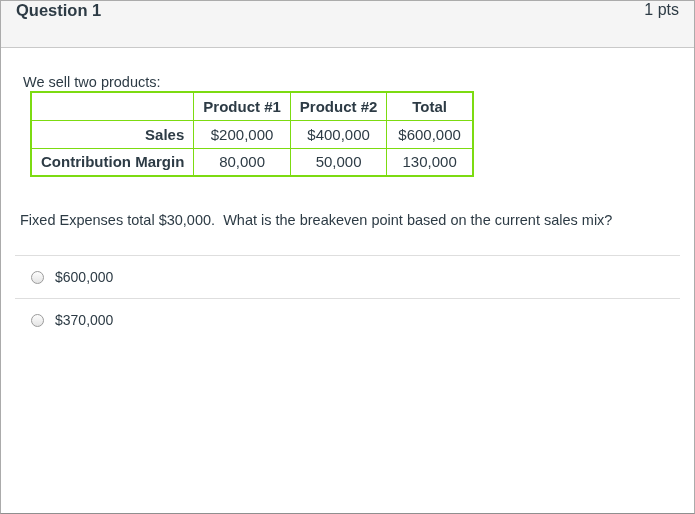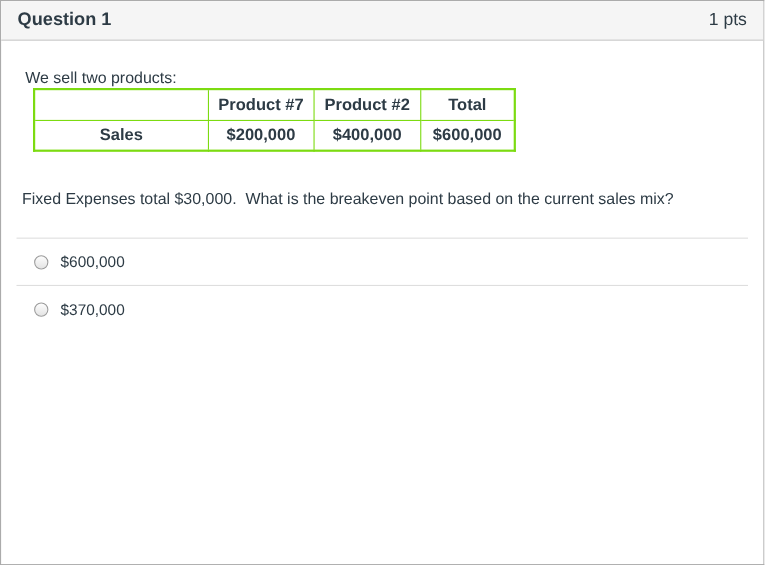--- a/index.html
+++ b/index.html
@@ -17,24 +17,24 @@
     color:var(--text);
   }
   .question-card{
     width:695px;height:514px;
     border:1px solid var(--card-border);
     border-bottom-color:#8f8f8f;
     background:#fff;
     overflow:hidden;
   }
   .question-header{
-    height:36px;
+    height:47px;
     background:var(--header-bg);
     border-bottom:1px solid #c9c9c9;
-    display:flex;align-items:center;justify-content:space-between;
+    display:flex;align-items:flex-start;justify-content:space-between;
     padding:0 15px;
   }
   .question-title{
     font-size:16.5px;font-weight:bold;color:var(--text);
   }
   .question-points{
     font-size:16px;color:var(--text);
   }
   .question-body{
     padding:12px 14px 0 14px;
@@ -51,23 +51,23 @@
     color:var(--text);
   }
   table.data-table th, table.data-table td{
     border:1px solid var(--green);
     padding:3px 9px;
     height:28px;
     text-align:center;
     font-weight:bold;
     white-space:nowrap;
   }
-  table.data-table td{font-weight:bold;}
+  table.data-table td{font-weight:normal;}
   table.data-table .label-col{
-    text-align:center;
+    text-align:right;
     font-weight:bold;
     min-width:158px;
   }
   table.data-table .val-col{min-width:86px;}
   .question-text{
     margin:35px 0 0 5px;
     white-space:pre-wrap;
   }
   .answer-options{
     list-style:none;
@@ -102,31 +102,37 @@
     <span class="question-points">1 pts</span>
   </div>
 
   <div class="question-body">
     <p class="intro-text">We sell two products:</p>
 
     <table class="data-table">
       <thead>
         <tr>
             <th class="label-col"></th>
-            <th class="val-col">Product #7</th>
+            <th class="val-col">Product #1</th>
             <th class="val-col">Product #2</th>
             <th class="val-col">Total</th>
           </tr>
       </thead>
       <tbody>
           <tr>
             <th class="label-col">Sales</th>
             <td class="val-col">$200,000</td>
             <td class="val-col">$400,000</td>
             <td class="val-col">$600,000</td>
+          </tr>
+          <tr>
+            <th class="label-col">Contribution Margin</th>
+            <td class="val-col">80,000</td>
+            <td class="val-col">50,000</td>
+            <td class="val-col">130,000</td>
           </tr>
         </tbody>
     </table>
 
     <p class="question-text">Fixed Expenses total $30,000.  What is the breakeven point based on the current sales mix?</p>
 
     <ul class="answer-options">
   <li class="answer-option">
     <span class="radio"></span>
     <span class="answer-label">$600,000</span>

